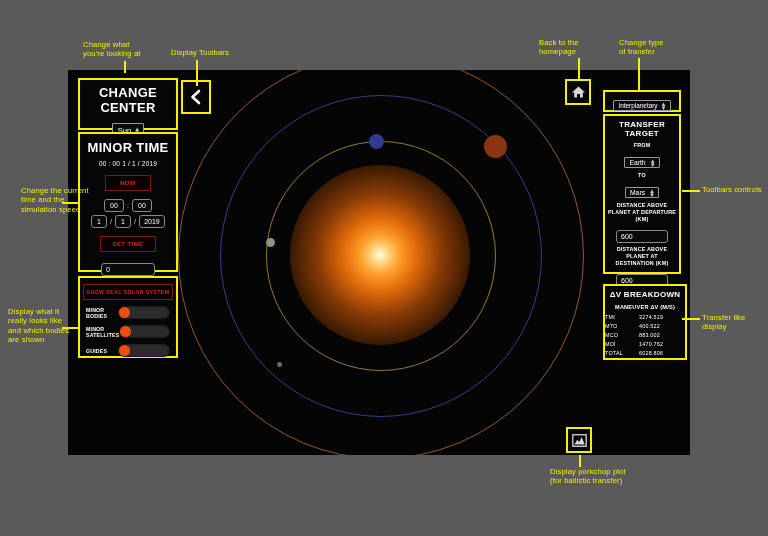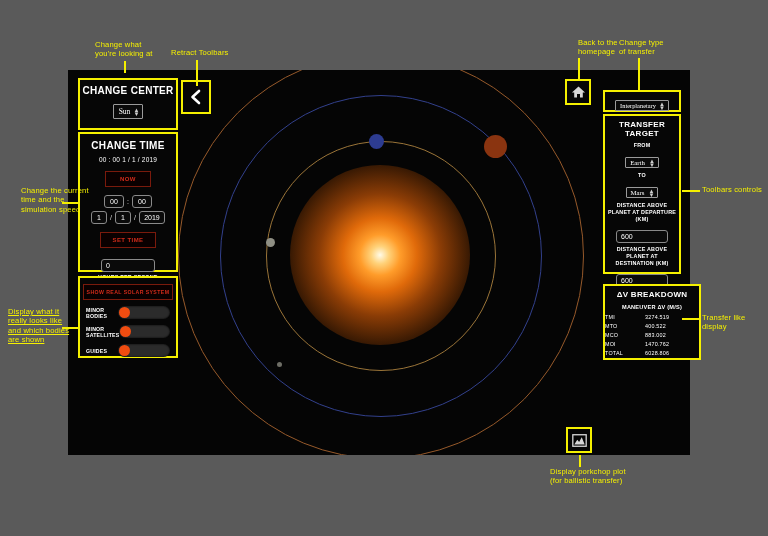--- a/index.html
+++ b/index.html
@@ -25,32 +25,32 @@
   .orbit{position:absolute;border-style:solid;border-radius:50%;background:transparent;}
   .planet{position:absolute;border-radius:50%;}
 
   
   .panel{
     position:absolute;background:#060606;
     border:2px solid #f5f000;
     box-sizing:border-box;
   }
   .panel-title{
-    color:#ffffff;text-align:center;font-size:10px;font-weight:bold;
+    color:#ffffff;text-align:center;font-size:13px;font-weight:bold;
     letter-spacing:.3px;margin:5px 0 4px;
   }
   .sublabel{
     color:#ffffff;text-align:center;font-size:5.4px;font-weight:bold;
     letter-spacing:.2px;line-height:7px;margin:3px 2px 2px;
   }
   
   .sel{
     display:block;margin:0 auto;background:#0a0a0a;color:#fff;
     border:1px solid #9a9a9a;border-radius:1px;
-    font-family:Liberation Serif, serif;font-size:7.5px;
+    font-family:Liberation Sans, sans-serif;font-size:7.5px;
     padding:2px 12px 2px 5px;position:relative;text-align:right;
   }
   .sel-wrap{position:relative;display:inline-block;}
   .sel-arrows{
     position:absolute;right:4px;top:50%;transform:translateY(-50%);
     color:#cfcfcf;font-size:6px;line-height:4px;text-align:center;pointer-events:none;
   }
   .sel-center{text-align:center;}
   
   .btn-red{
@@ -119,21 +119,21 @@
     <div class="panel-title">CHANGE CENTER</div>
     <div class="sel-center">
       <span class="sel-wrap">
         <span class="sel">Sun</span>
         <span class="sel-arrows">▲<br>▼</span>
       </span>
     </div>
   </div>
 
   <div class="panel" style="left:10px;top:62px;width:100px;height:140px;">
-    <div class="panel-title" style="margin-top:6px;">CHANGE TIME</div>
+    <div class="panel-title" style="margin-top:6px;">MINOR TIME</div>
     <div class="timestamp">00 : 00 1 / 1 / 2019</div>
     <div class="btn-red" style="width:44px;margin-top:8px;">NOW</div>
 
     <div class="row-c" style="margin-top:8px;">
       <span class="numbox" style="width:20px;">00</span>
       <span class="sep">:</span>
       <span class="numbox" style="width:20px;">00</span>
     </div>
 
     <div class="row-c">
@@ -221,21 +221,21 @@
     </div>
 
     <div class="sublabel">DISTANCE ABOVE PLANET AT DESTINATION (KM)</div>
     <div style="text-align:center;">
       <span class="numbox" style="width:52px;text-align:left;padding-left:4px;">600</span>
     </div>
 
     <div class="btn-red" style="width:68px;margin-top:6px;font-size:5.2px;">CALCULATE TRANSFER</div>
   </div>
 
-  <div class="panel" style="left:535px;top:214px;width:98px;height:76px;">
+  <div class="panel" style="left:535px;top:214px;width:84px;height:76px;">
     <div class="panel-title" style="font-size:8px;margin-top:4px;">ΔV BREAKDOWN</div>
     <div class="sublabel" style="font-size:5.6px;margin-top:5px;">MANEUVER ΔV (M/S)</div>
     <table class="dv-table">
       <tbody>
           <tr>
         <td class="dv-k">TMI</td>
         <td class="dv-v">3274.519</td>
       </tr>
       <tr>
         <td class="dv-k">MTO</td>
@@ -258,41 +258,41 @@
   </div>
 
   <div class="icon-btn" style="left:498px;top:357px;width:26px;height:26px;">
     <svg width="15" height="13" viewBox="0 0 16 14">
       <rect x="0.8" y="0.8" width="14.4" height="12.4" fill="none" stroke="#d8d8d8" stroke-width="1.4"></rect>
       <path d="M2.4 11.2 L5.6 6.2 L7.6 8.6 L10.4 3.4 L13.6 11.2 Z" fill="#d8d8d8"></path>
     </svg>
   </div>
 </div>
 
-<div class="anno" style="left:95px;top:40px;">Change what
+<div class="anno" style="left:83px;top:40px;">Change what
 you're looking at</div>
 <div class="aline" style="left:124px;top:61px;width:2px;height:12px;"></div>
 
-<div class="anno" style="left:171px;top:48px;">Retract Toolbars</div>
+<div class="anno" style="left:171px;top:48px;">Display Toolbars</div>
 <div class="aline" style="left:196px;top:60px;width:2px;height:26px;"></div>
 
-<div class="anno" style="left:578px;top:38px;">Back to the
+<div class="anno" style="left:539px;top:38px;">Back to the
 homepage</div>
 <div class="aline" style="left:578px;top:58px;width:2px;height:22px;"></div>
 
 <div class="anno" style="left:619px;top:38px;">Change type
 of transfer</div>
 <div class="aline" style="left:638px;top:58px;width:2px;height:32px;"></div>
 
 <div class="anno" style="left:21px;top:186px;">Change the current
 time and the
 simulation speed</div>
 <div class="aline" style="left:62px;top:202px;width:18px;height:2px;"></div>
 
-<div class="anno" style="left:8px;top:307px;text-decoration:underline;">Display what it
+<div class="anno" style="left:8px;top:307px;">Display what it
 really looks like
 and which bodies
 are shown</div>
 <div class="aline" style="left:62px;top:327px;width:18px;height:2px;"></div>
 
 <div class="anno" style="left:702px;top:185px;">Toolbars controls</div>
 <div class="aline" style="left:682px;top:190px;width:18px;height:2px;"></div>
 
 <div class="anno" style="left:702px;top:313px;">Transfer like
 display</div>

